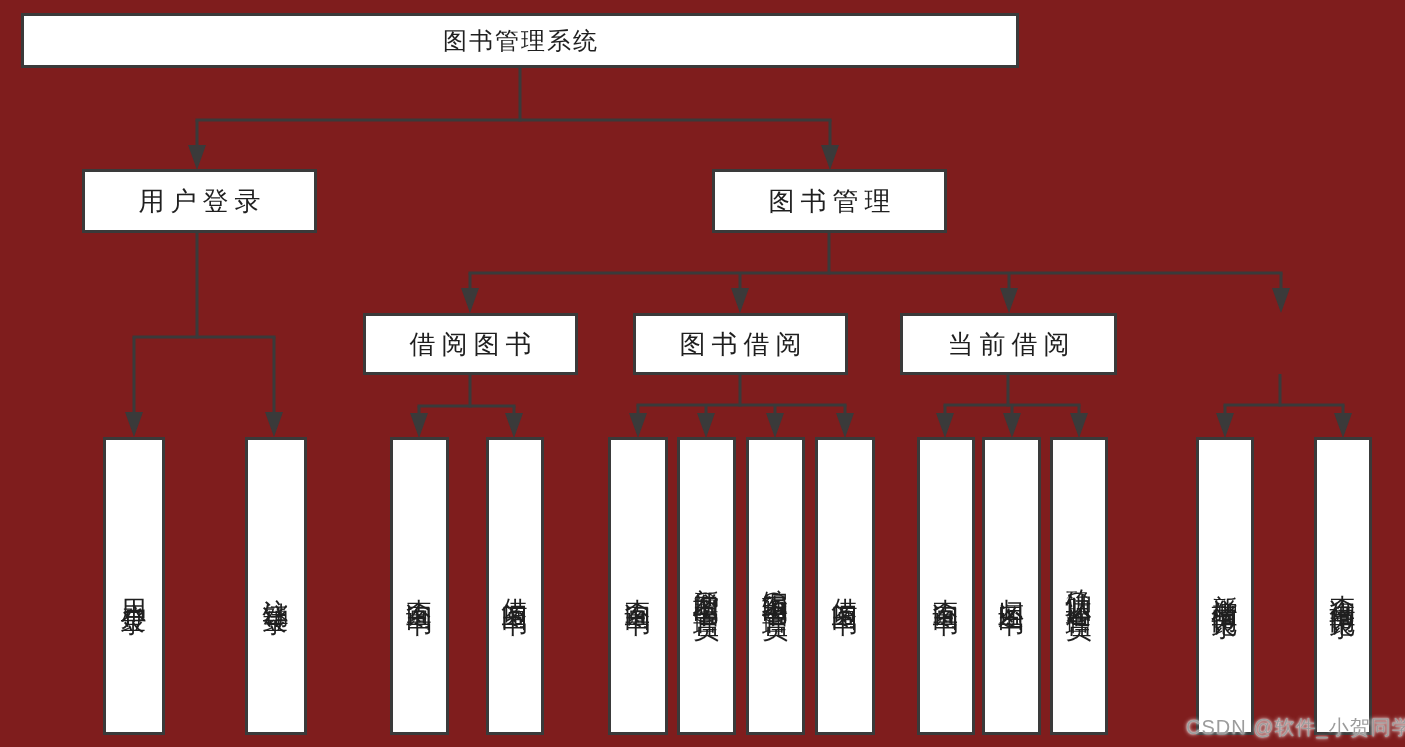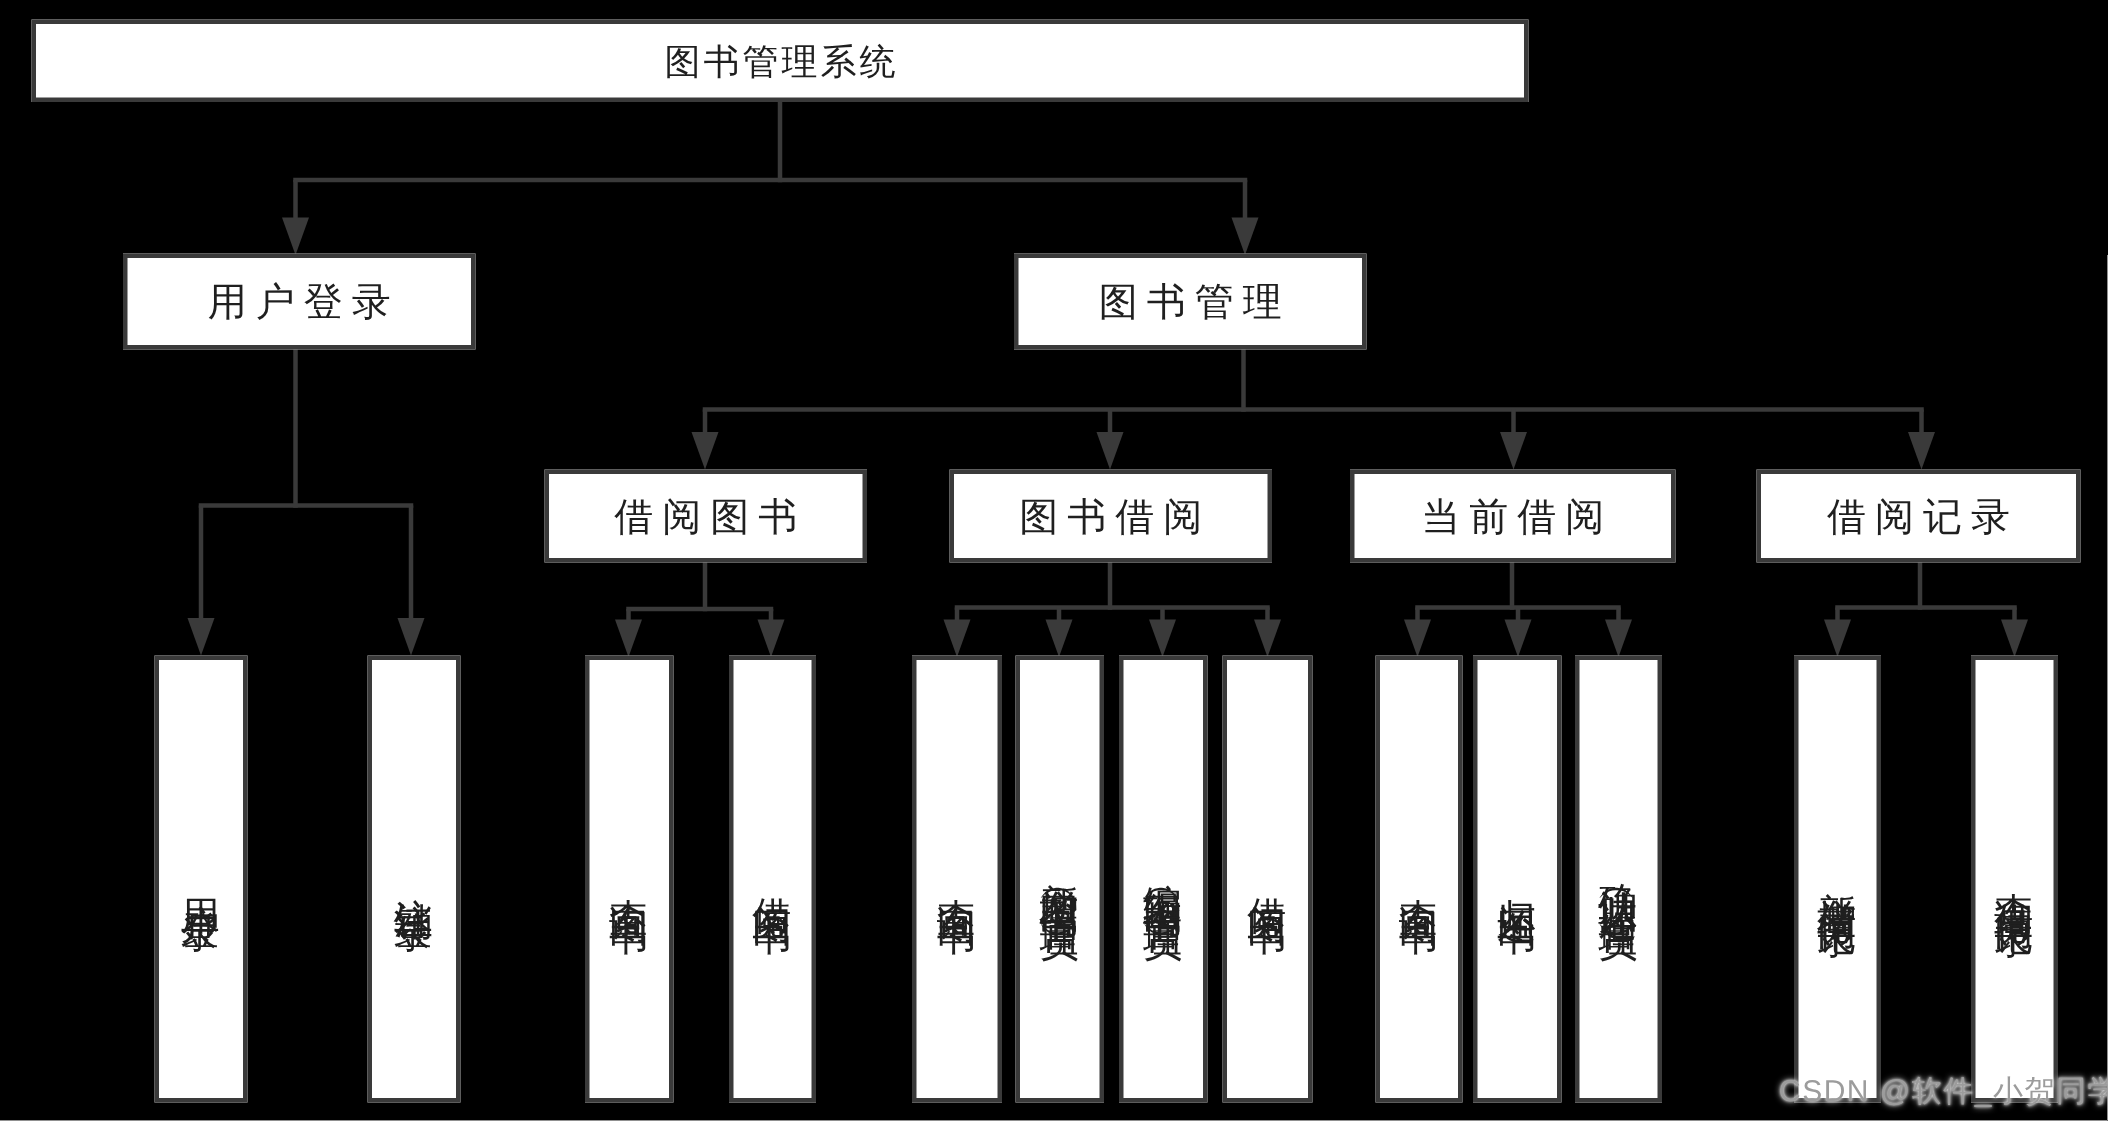--- a/index.html
+++ b/index.html
@@ -1,20 +1,20 @@
 <!DOCTYPE html>
 <html><head>
 <meta charset="utf-8">
 <style>
   html, body { margin: 0; padding: 0; background: #ffffff; }
   .canvas {
     position: relative;
     width: 1405px;
     height: 747px;
-    background: #000000;
+    background: #7f1d1d;
     font-family: "Liberation Sans", sans-serif;
     color: #1f1f1f;
     overflow: hidden;
     text-decoration: underline;
   }
   svg.connectors {
     position: absolute;
     left: 0; top: 0;
     width: 1405px; height: 747px;
   }
@@ -54,21 +54,21 @@
     letter-spacing: 1px;
     color: #9c9c9c;
     white-space: nowrap;
     text-shadow: 0 0 2px #ffffff, 0 0 4px #ffffff;
     z-index: 5;
   }
 
   
   .b-root        { left: 21px;   top: 13px;  width: 998px; height: 55px; }
   .b-user-login  { left: 82px;   top: 169px; width: 235px; height: 64px; }
-  .b-book-mgmt   { left: 676px;  top: 169px; width: 235px; height: 64px; }
+  .b-book-mgmt   { left: 712px;  top: 169px; width: 235px; height: 64px; }
   .b-new-book    { left: 363px;  top: 313px; width: 215px; height: 62px; }
   .b-book-borrow { left: 633px;  top: 313px; width: 215px; height: 62px; }
   .b-cur-borrow  { left: 900px;  top: 313px; width: 217px; height: 62px; }
   .b-rec-borrow  { left: 1171px; top: 313px; width: 216px; height: 62px; }
 
   .l1  { left: 103px;  top: 437px; width: 62px; height: 298px; }
   .l2  { left: 245px;  top: 437px; width: 62px; height: 298px; }
   .l3  { left: 390px;  top: 437px; width: 59px; height: 298px; }
   .l4  { left: 486px;  top: 437px; width: 58px; height: 298px; }
   .l5  { left: 608px;  top: 437px; width: 60px; height: 298px; }
@@ -153,21 +153,20 @@
   </svg>
 
   <div class="node root-node b-root">图书管理系统</div>
 
   <div class="node h-node b-user-login">用户登录</div>
   <div class="node h-node b-book-mgmt">图书管理</div>
 
   <div class="node h-node b-new-book">借阅图书</div>
   <div class="node h-node b-book-borrow">图书借阅</div>
   <div class="node h-node b-cur-borrow">当前借阅</div>
-  <div class="node h-node b-rec-borrow">借阅记录</div>
 
   <div class="node leaf l1">用户登录</div>
   <div class="node leaf l2">注销登录</div>
 
   <div class="node leaf l3">查询图书</div>
   <div class="node leaf l4">借阅图书</div>
 
   <div class="node leaf l5">查询图书</div>
   <div class="node leaf l6">新增图书（管理员）</div>
   <div class="node leaf l7">编辑图书（管理员）</div>

